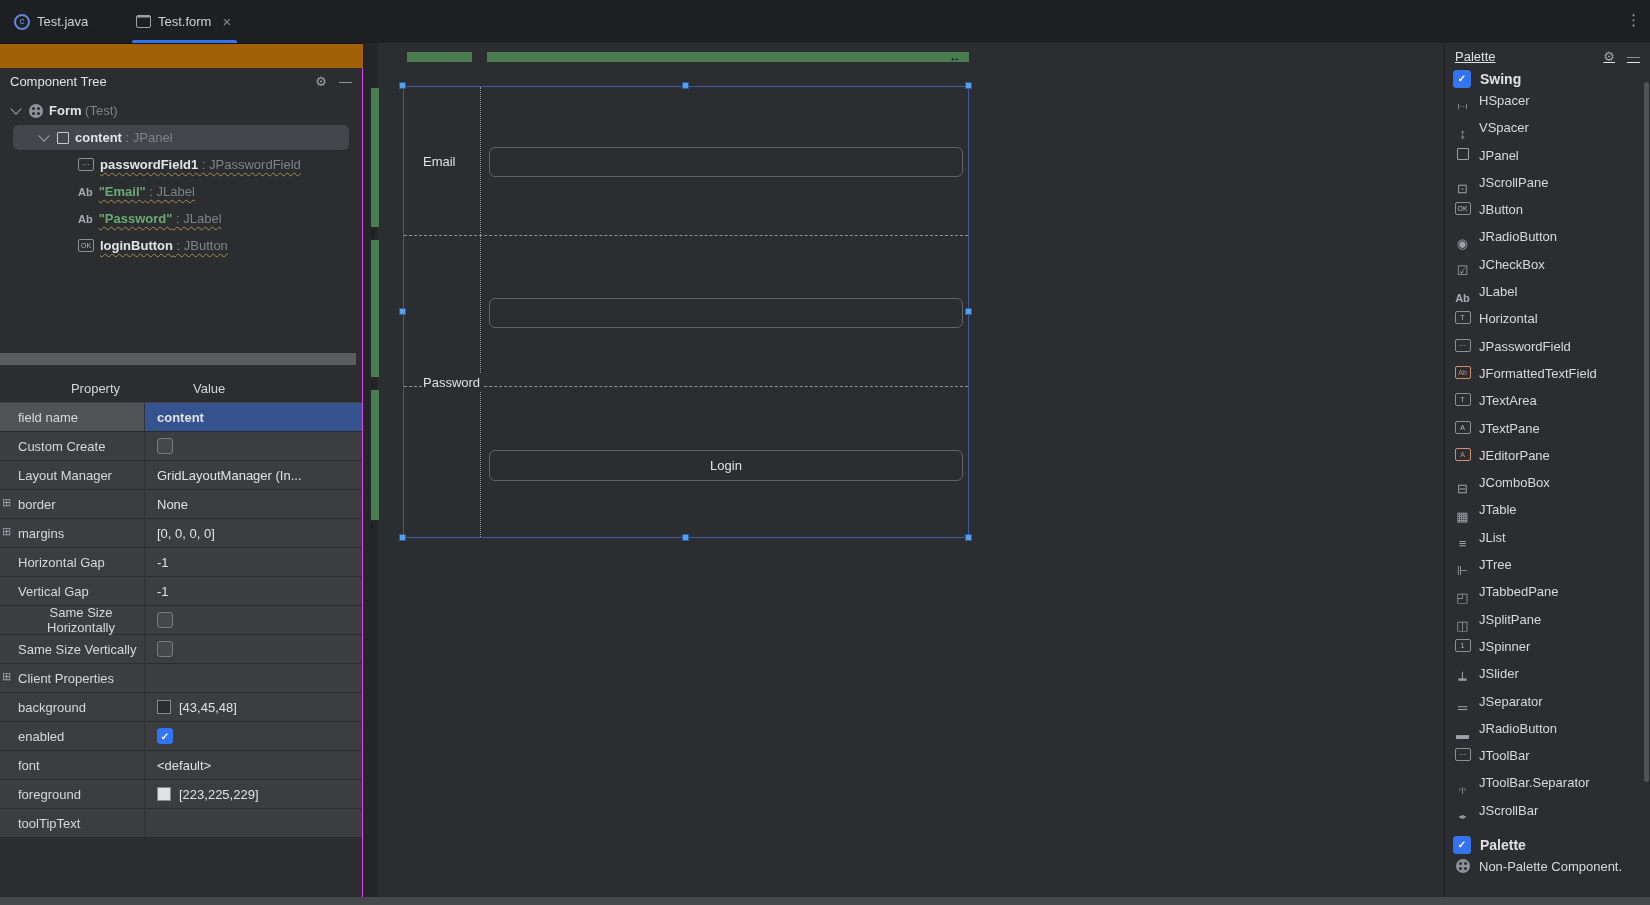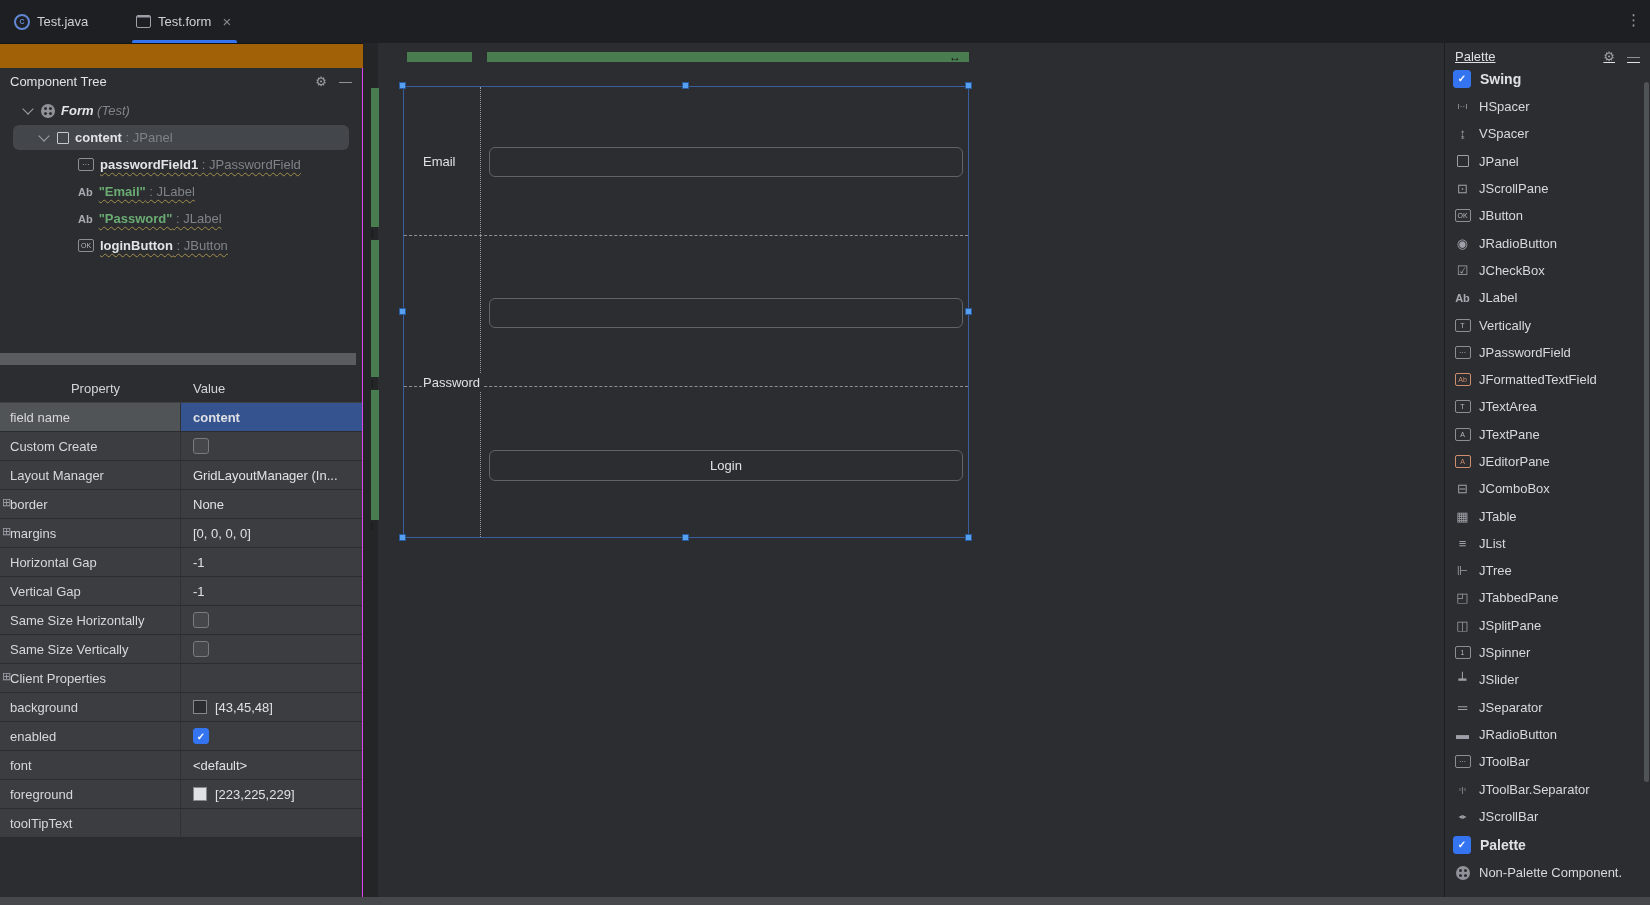--- a/index.html
+++ b/index.html
@@ -18,21 +18,21 @@
   .ic-formfile{width:13px;height:11px;border:1.5px solid #9da0a8;border-radius:2px;box-shadow:inset 0 3px 0 -1.5px #9da0a8;}
   
   .leftpanel{position:absolute;left:0;top:43px;width:362px;bottom:8px;background:#2b2d30;border-right:2px solid #d946ef;margin-top:25px;}
   .panel-head{height:26px;display:flex;align-items:center;padding:0 10px;color:#dfe1e5;}
   .panel-head .sp{flex:1;}
   .ghost-ic{color:#9da0a8;font-size:13px;margin-left:12px;line-height:1;}
   .tree{position:absolute;left:0;top:29px;right:0;}
   .trow{height:27px;display:flex;align-items:center;gap:6px;position:relative;white-space:nowrap;}
   .trow .hl{position:absolute;left:13px;right:13px;top:1px;bottom:1px;background:#43464a;border-radius:6px;}
   .trow>*{position:relative;}
-  .lvl0{padding-left:24px;font-style:italic;} .lvl1{padding-left:40px;} .lvl2{padding-left:78px;}
+  .lvl0{padding-left:12px;} .lvl1{padding-left:40px;} .lvl2{padding-left:78px;}
   .chev{width:7px;height:7px;border-right:1.5px solid #9da0a8;border-bottom:1.5px solid #9da0a8;
         transform:rotate(45deg);margin:-4px 3px 0 0;flex:0 0 auto;}
   .tname{font-weight:700;color:#e2e4e8;}
   .ttype{color:#7f838a;}
   .tgreen{color:#6aab73;}
   .warned{text-decoration:underline;text-decoration-style:wavy;text-decoration-color:#a58f4c;
           text-decoration-thickness:1px;text-underline-offset:3px;}
   .ic-formdots{width:14px;height:14px;border-radius:50%;background:#8f9299;position:relative;}
   .ic-formdots::before{content:"";position:absolute;left:3px;top:3px;width:3px;height:3px;border-radius:50%;
         background:#2b2d30;box-shadow:5px 0 0 #2b2d30,0 5px 0 #2b2d30,5px 5px 0 #2b2d30;}
@@ -45,21 +45,21 @@
   .ic-plain{font-size:13px;color:#9da0a8;line-height:1;}
   .ic-mini{font-size:8px;color:#9da0a8;letter-spacing:0;}
   
   .splitbar{position:absolute;left:0;top:285px;width:356px;height:12px;background:#5a5c5f;}
   
   .proptable{position:absolute;left:0;top:306px;right:0;text-align:center;}
   .phead{height:28px;display:flex;align-items:center;color:#d3d5da;border-bottom:1px solid #3f4245;}
   .phead .c1{width:181px;padding-left:10px;box-sizing:border-box;}
   .phead .c2{padding-left:12px;}
   .prow{height:28px;display:flex;background:#3b3d40;border-bottom:1px solid #2a2c2e;}
-  .pname{width:181px;box-sizing:border-box;display:flex;align-items:center;padding-left:10px;position:relative;
+  .pname{width:145px;box-sizing:border-box;display:flex;align-items:center;padding-left:18px;position:relative;
          border-right:1px solid #2f3134;color:#d6d8dc;}
   .pexp{position:absolute;left:2px;top:7px;font-size:11px;color:#9da0a8;line-height:1;}
   .pval{flex:1;display:flex;align-items:center;padding-left:12px;color:#dfe1e5;}
   .psel{background:#515457;}
   .vsel{background:#35538f;font-weight:700;}
   .cb{width:14px;height:14px;border:1px solid #787b80;border-radius:3px;background:#45474a;
       display:inline-flex;align-items:center;justify-content:center;flex:0 0 auto;}
   .cb.on{background:#3574f0;border-color:#3574f0;color:#fff;font-size:10px;font-weight:700;}
   .sw{width:14px;height:14px;border:1px solid #85888d;margin-right:8px;box-sizing:border-box;}
   .expert{position:absolute;left:3px;top:832px;display:flex;align-items:center;gap:12px;color:#dfe1e5;}
@@ -74,21 +74,21 @@
   .gridh{position:absolute;left:41px;width:564px;height:0;border-top:1px dashed #8c9097;}
   .handle{position:absolute;width:7px;height:7px;background:#57a0f0;border:1px solid #2a5b9e;box-sizing:border-box;}
   .dlabel{position:absolute;color:#dfe1e5;background:#2b2d30;padding-right:3px;line-height:17px;margin-left:16px;}
   .dfield{position:absolute;left:126px;width:474px;height:30px;border:1px solid #5f636a;border-radius:6px;box-sizing:border-box;}
   .dbutton{position:absolute;left:126px;top:407px;width:474px;height:31px;border:1px solid #5f636a;border-radius:6px;
            box-sizing:border-box;display:flex;align-items:center;justify-content:center;color:#dfe1e5;}
   
   .palette{position:absolute;left:1444px;top:43px;right:0;bottom:8px;background:#2b2d30;border-left:1px solid #1e1f22;text-decoration:underline;}
   .plist{position:absolute;left:0;top:21px;right:6px;}
   .pgroup{height:29px;display:flex;align-items:center;gap:9px;padding-left:8px;font-size:14px;font-weight:700;}
-  .pitem{height:27.3px;display:flex;align-items:center;gap:7px;padding-left:8px;color:#d7d9de;}
+  .pitem{height:27.3px;display:flex;gap:7px;padding-left:8px;color:#d7d9de;}
   .picwrap{width:19px;display:flex;justify-content:center;}
   .pscroll{position:absolute;right:1px;top:39px;width:5px;height:700px;background:#505356;border-radius:3px;}
   .bottomstrip{position:absolute;left:0;bottom:0;width:1650px;height:8px;background:#46484b;}
 </style>
 </head>
 <body>
 
 <div class="app">
 
   <div class="tabbar">
@@ -369,21 +369,21 @@
         <div class="pitem">
           <span class="picwrap">
             <span class="ic ic-ab">Ab</span>
           </span>
           <span>JLabel</span>
         </div>
         <div class="pitem">
           <span class="picwrap">
             <span class="ic ic-boxed">T</span>
           </span>
-          <span>Vertically</span>
+          <span>Horizontal</span>
         </div>
         <div class="pitem">
           <span class="picwrap">
             <span class="ic ic-boxed">···</span>
           </span>
           <span>JPasswordField</span>
         </div>
         <div class="pitem">
           <span class="picwrap">
             <span class="ic ic-boxed ic-red">Ab</span>

